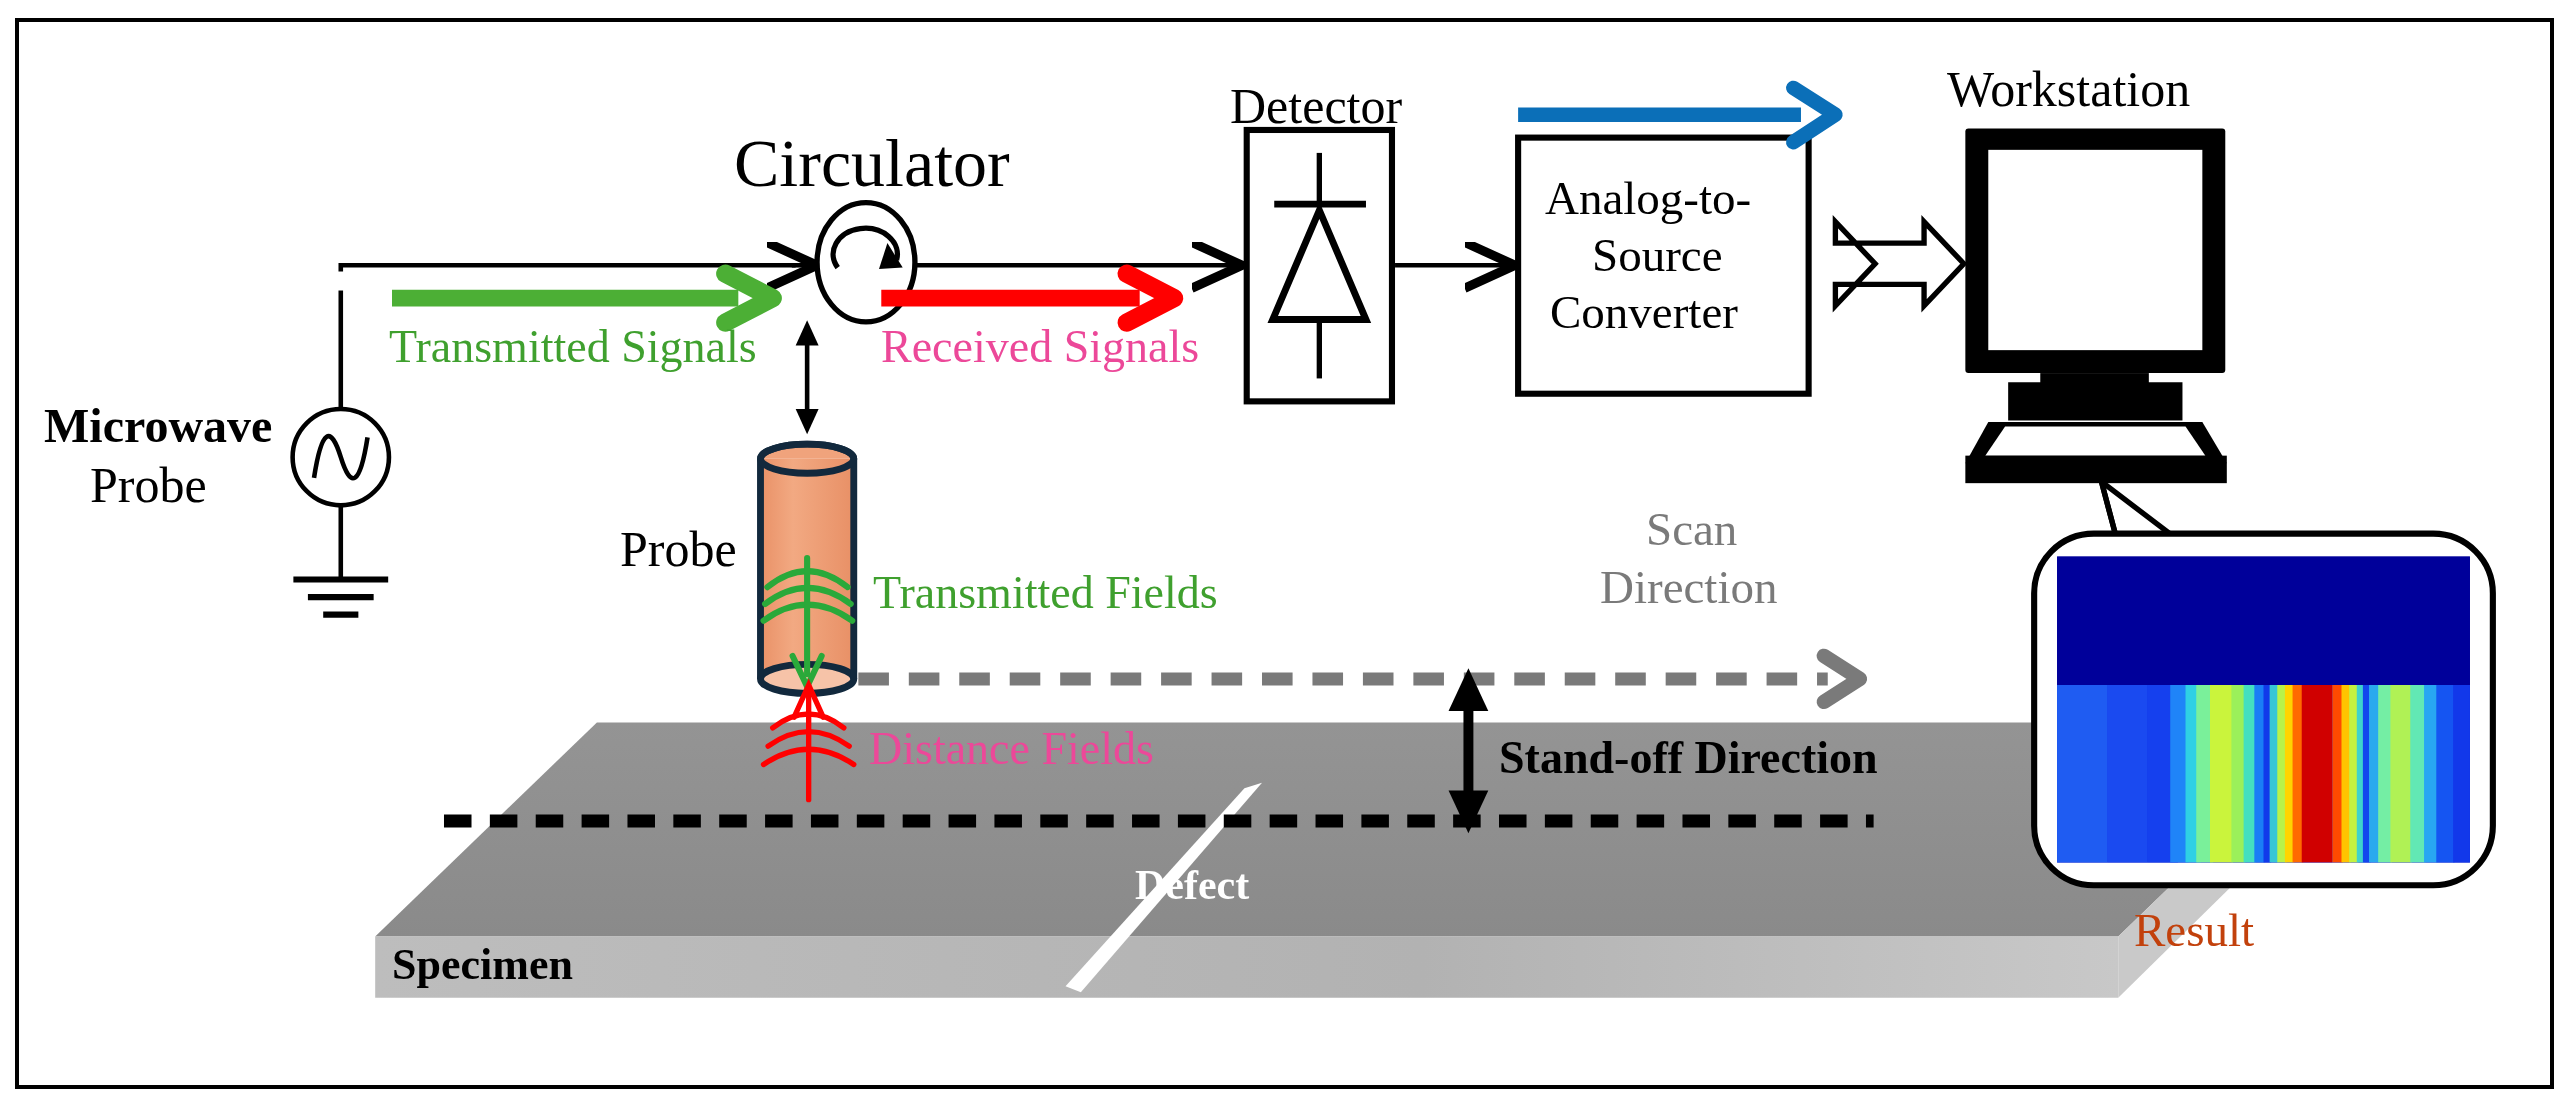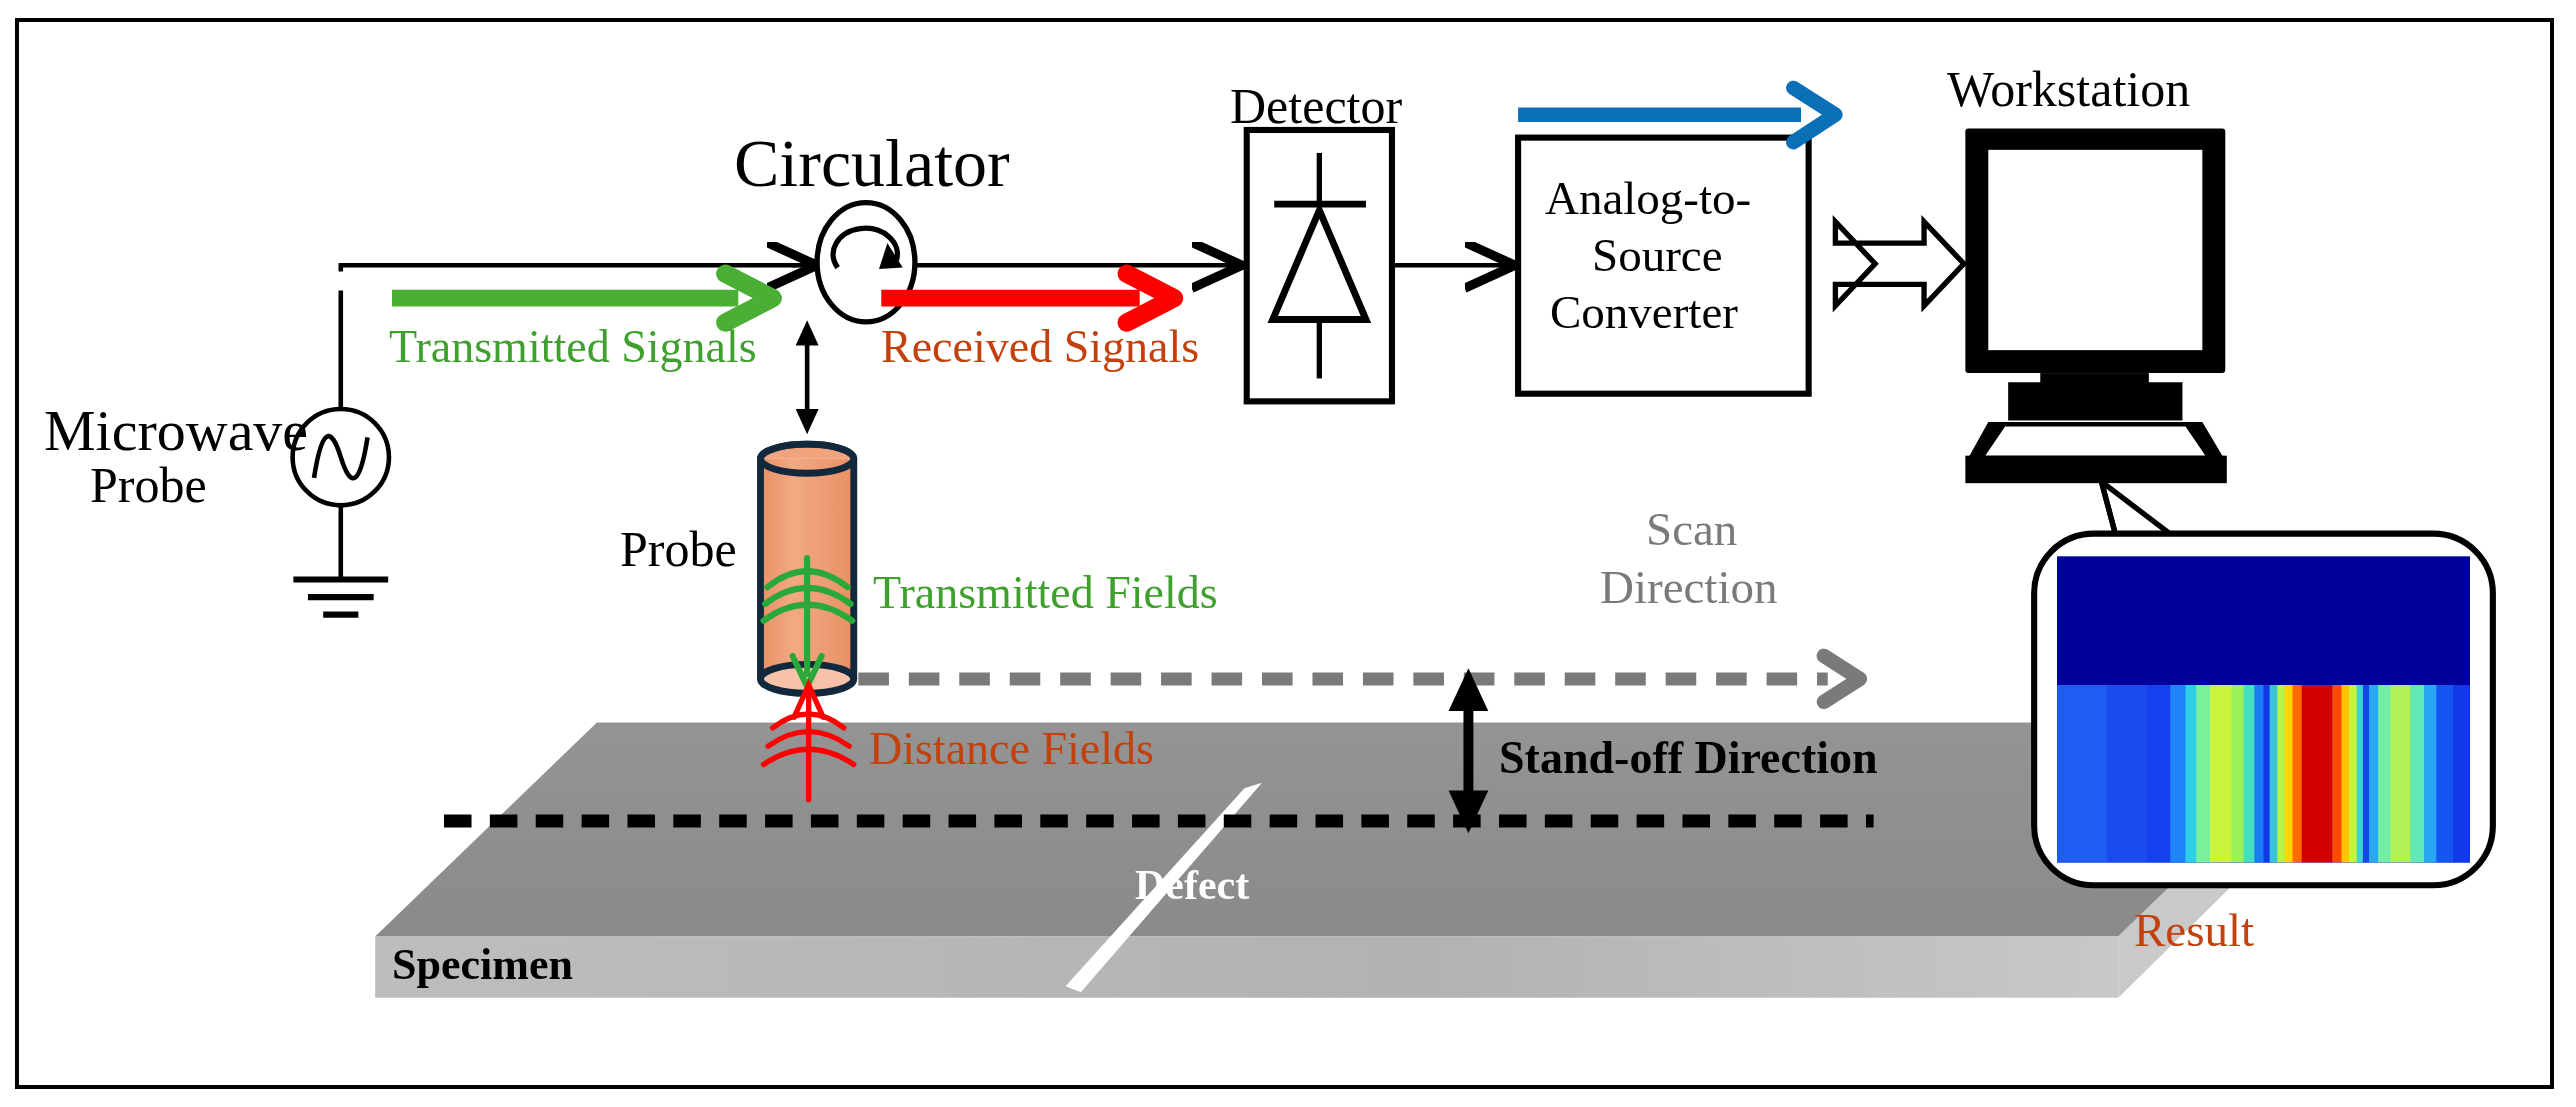--- a/index.html
+++ b/index.html
@@ -3,21 +3,21 @@
 <meta charset="utf-8">
 <style>
   html,body{margin:0;padding:0;background:#ffffff;}
   body{width:2576px;height:1107px;font-family:"Liberation Serif",serif;overflow:hidden;}
   #stage{position:relative;width:2576px;height:1107px;background:#fff;}
   #frame{position:absolute;left:15.3px;top:18.4px;width:2539px;height:1071px;border:4.6px solid #000;box-sizing:border-box;}
   .lbl{position:absolute;white-space:nowrap;line-height:1.05;}
   svg{position:absolute;left:0;top:0;width:2576px;height:1107px;overflow:visible;}
   .t-black{color:#000;}
   .t-green{color:#3fa02e;}
-  .t-red{color:#c2410c;text-align:center;}
+  .t-red{color:#ec4899;text-align:center;}
   .t-gray{color:#7a7a7a;}
   .t-white{color:#ffffff;}
   .serif{font-family:"Liberation Serif",serif;}
   .bold{font-weight:bold;}
   #resultTitle{position:absolute;left:2134px;top:903px;font-size:47px;color:#c2410c;}
 </style>
 </head>
 <body>
 
 <div id="stage">
@@ -217,21 +217,21 @@
       <line x1="512" y1="390" x2="965" y2="390" stroke="#4caf35" stroke-width="22"></line>
       <path d="M948,358 L1010,390 L948,422" fill="none" stroke="#4caf35" stroke-width="24" stroke-linecap="round" stroke-linejoin="round"></path>
     </g>
 
     <g>
       <line x1="1152" y1="390" x2="1490" y2="390" stroke="#ff0000" stroke-width="22"></line>
       <path d="M1473,358 L1535,390 L1473,422" fill="none" stroke="#ff0000" stroke-width="24" stroke-linecap="round" stroke-linejoin="round"></path>
     </g>
   </svg>
 
-  <div class="lbl t-black serif" style="left:44px;top:401px;font-size:58px;">Microwave</div>
+  <div class="lbl t-black serif" style="left:44px;top:401px;font-size:48px;font-weight:bold;">Microwave</div>
   <div class="lbl t-black serif" style="left:90px;top:459px;font-size:50px;">Probe</div>
 
   <div class="lbl t-black serif" style="left:734px;top:128px;font-size:68px;">Circulator</div>
 
   <div class="lbl t-black serif" style="left:1230px;top:80px;font-size:50px;">Detector</div>
 
   <div class="lbl t-black serif" style="left:1545px;top:174px;font-size:47px;">Analog-to-</div>
   <div class="lbl t-black serif" style="left:1592px;top:231px;font-size:47px;">Source</div>
   <div class="lbl t-black serif" style="left:1550px;top:288px;font-size:47px;">Converter</div>
 

